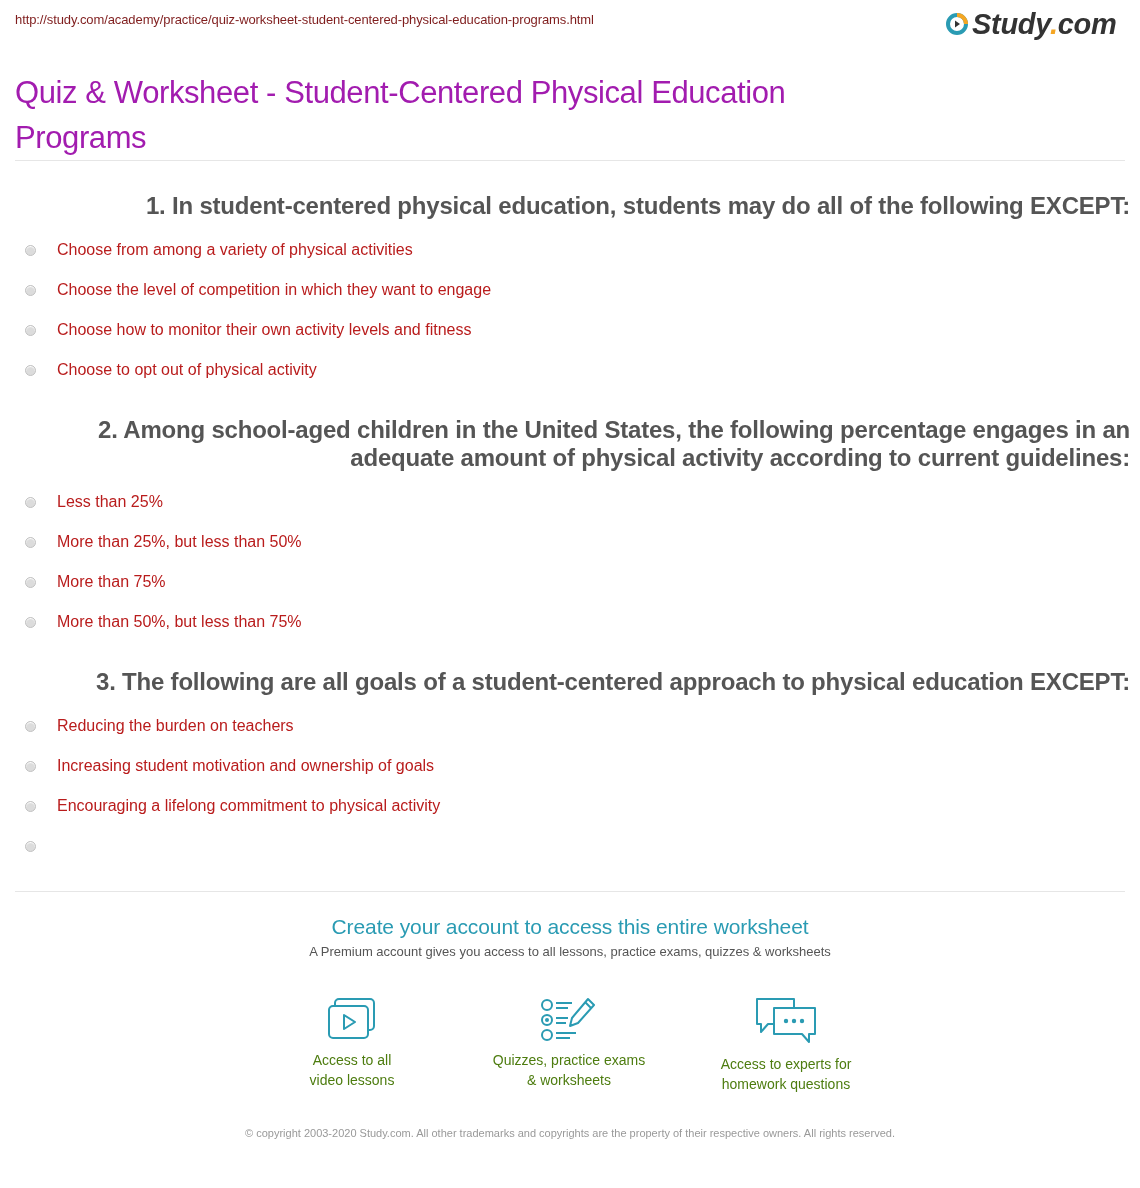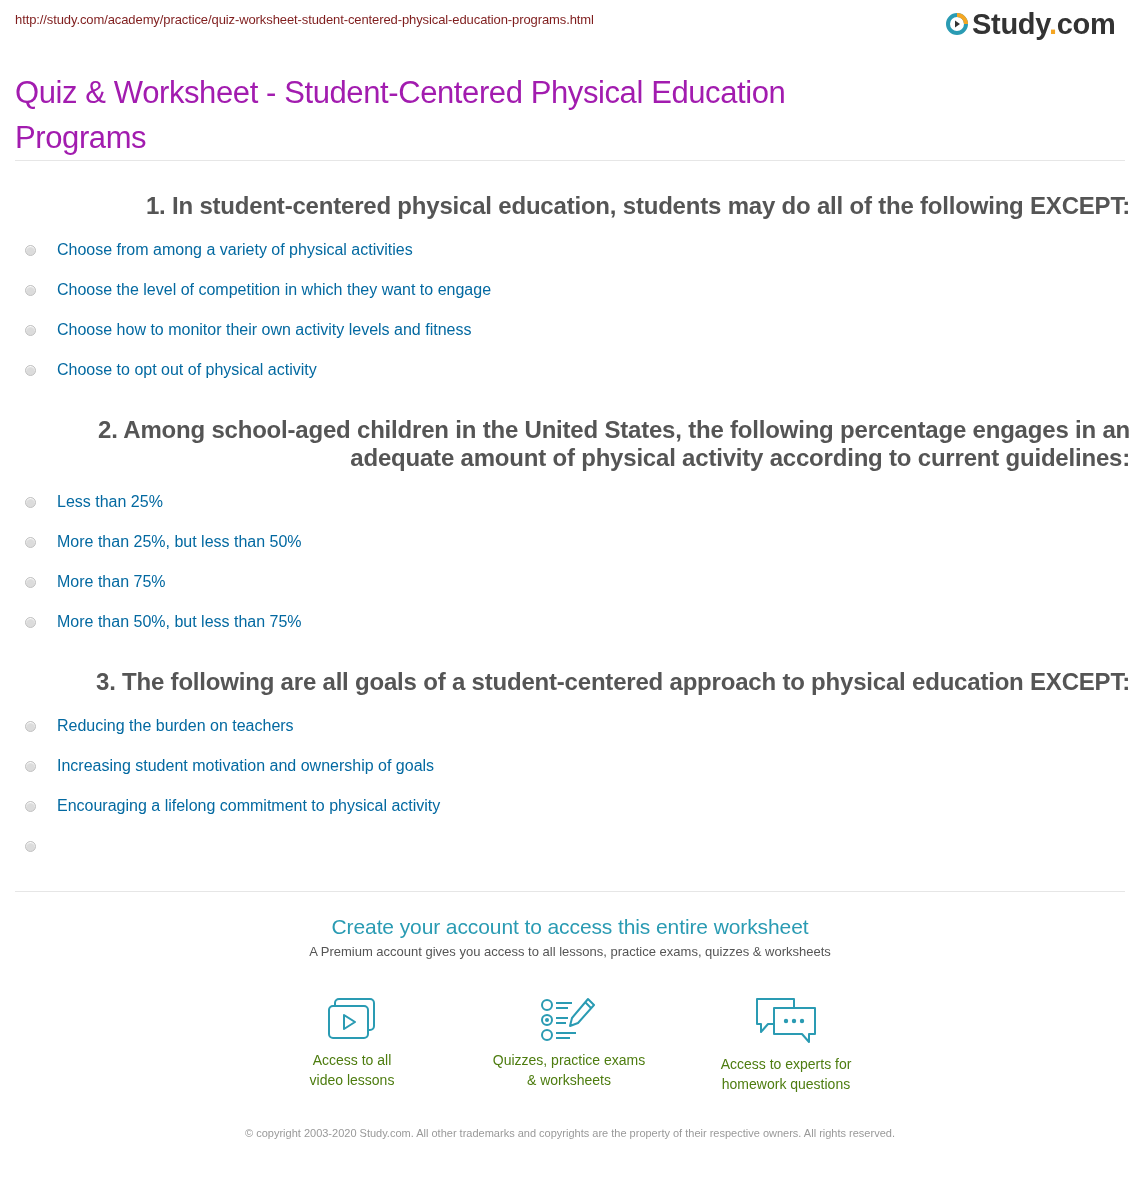--- a/index.html
+++ b/index.html
@@ -3,33 +3,33 @@
   <meta charset="utf-8">
   <style>
     * { box-sizing: border-box; margin: 0; padding: 0; }
     html, body { width: 1140px; height: 1188px; background: #ffffff; }
     body { font-family: "Liberation Sans", "DejaVu Sans", sans-serif; color: #555; position: relative; overflow: hidden; }
 
     .url { position: absolute; left: 15px; top: 12px; font-size: 13px; color: #7f1d1d; letter-spacing: -0.1px; }
 
     .logo { position: absolute; left: 945px; top: 8px; display: flex; align-items: center; }
     .logo svg { width: 24px; height: 24px; margin-right: 3px; }
-    .logo-text { font-size: 29px; color: #333; font-weight: bold; letter-spacing: -0.3px; line-height: 32px; }
+    .logo-text { font-size: 29px; color: #333; font-weight: bold; letter-spacing: -0.3px; line-height: 32px; font-style: italic; }
     .logo-dot { color: #f5a623; }
 
     .page-title { position: absolute; left: 15px; top: 70px; width: 880px; font-size: 31px; line-height: 45px; color: #a21caf; font-weight: normal; letter-spacing: -0.4px; }
 
     .divider { position: absolute; left: 15px; width: 1110px; height: 1px; background: #e6e6e6; }
 
     .question { position: absolute; left: 15px; width: 1115px; }
     .q-text { font-size: 24px; line-height: 28px; font-weight: bold; color: #555; letter-spacing: -0.2px; text-align: right; }
     .answers { list-style: none; margin-top: 10px; }
     .answer { display: flex; align-items: center; height: 40px; }
     .radio { width: 11px; height: 11px; border-radius: 50%; background: #dcdcdc; border: 1px solid #c2c2c2; margin-left: 10px; margin-right: 21px; box-shadow: inset 0 1px 1px #fff; }
-    .a-text { font-size: 16px; color: #0369a1; }
+    .a-text { font-size: 16px; color: #b91c1c; }
 
     .cta { position: absolute; left: 0; top: 914px; width: 1140px; text-align: center; }
     .cta-title { font-size: 21px; color: #2a9bb3; line-height: 26px; letter-spacing: -0.1px; }
     .cta-sub { font-size: 13px; color: #555; margin-top: 4px; }
 
     .features { position: absolute; top: 996px; left: 0; width: 1140px; }
     .feature { position: absolute; width: 200px; text-align: center; }
     .feature svg { display: block; margin: 0 auto; }
     .feature-label { font-size: 14px; color: #4d7c0f; line-height: 20px; margin-top: 8px; }
 

